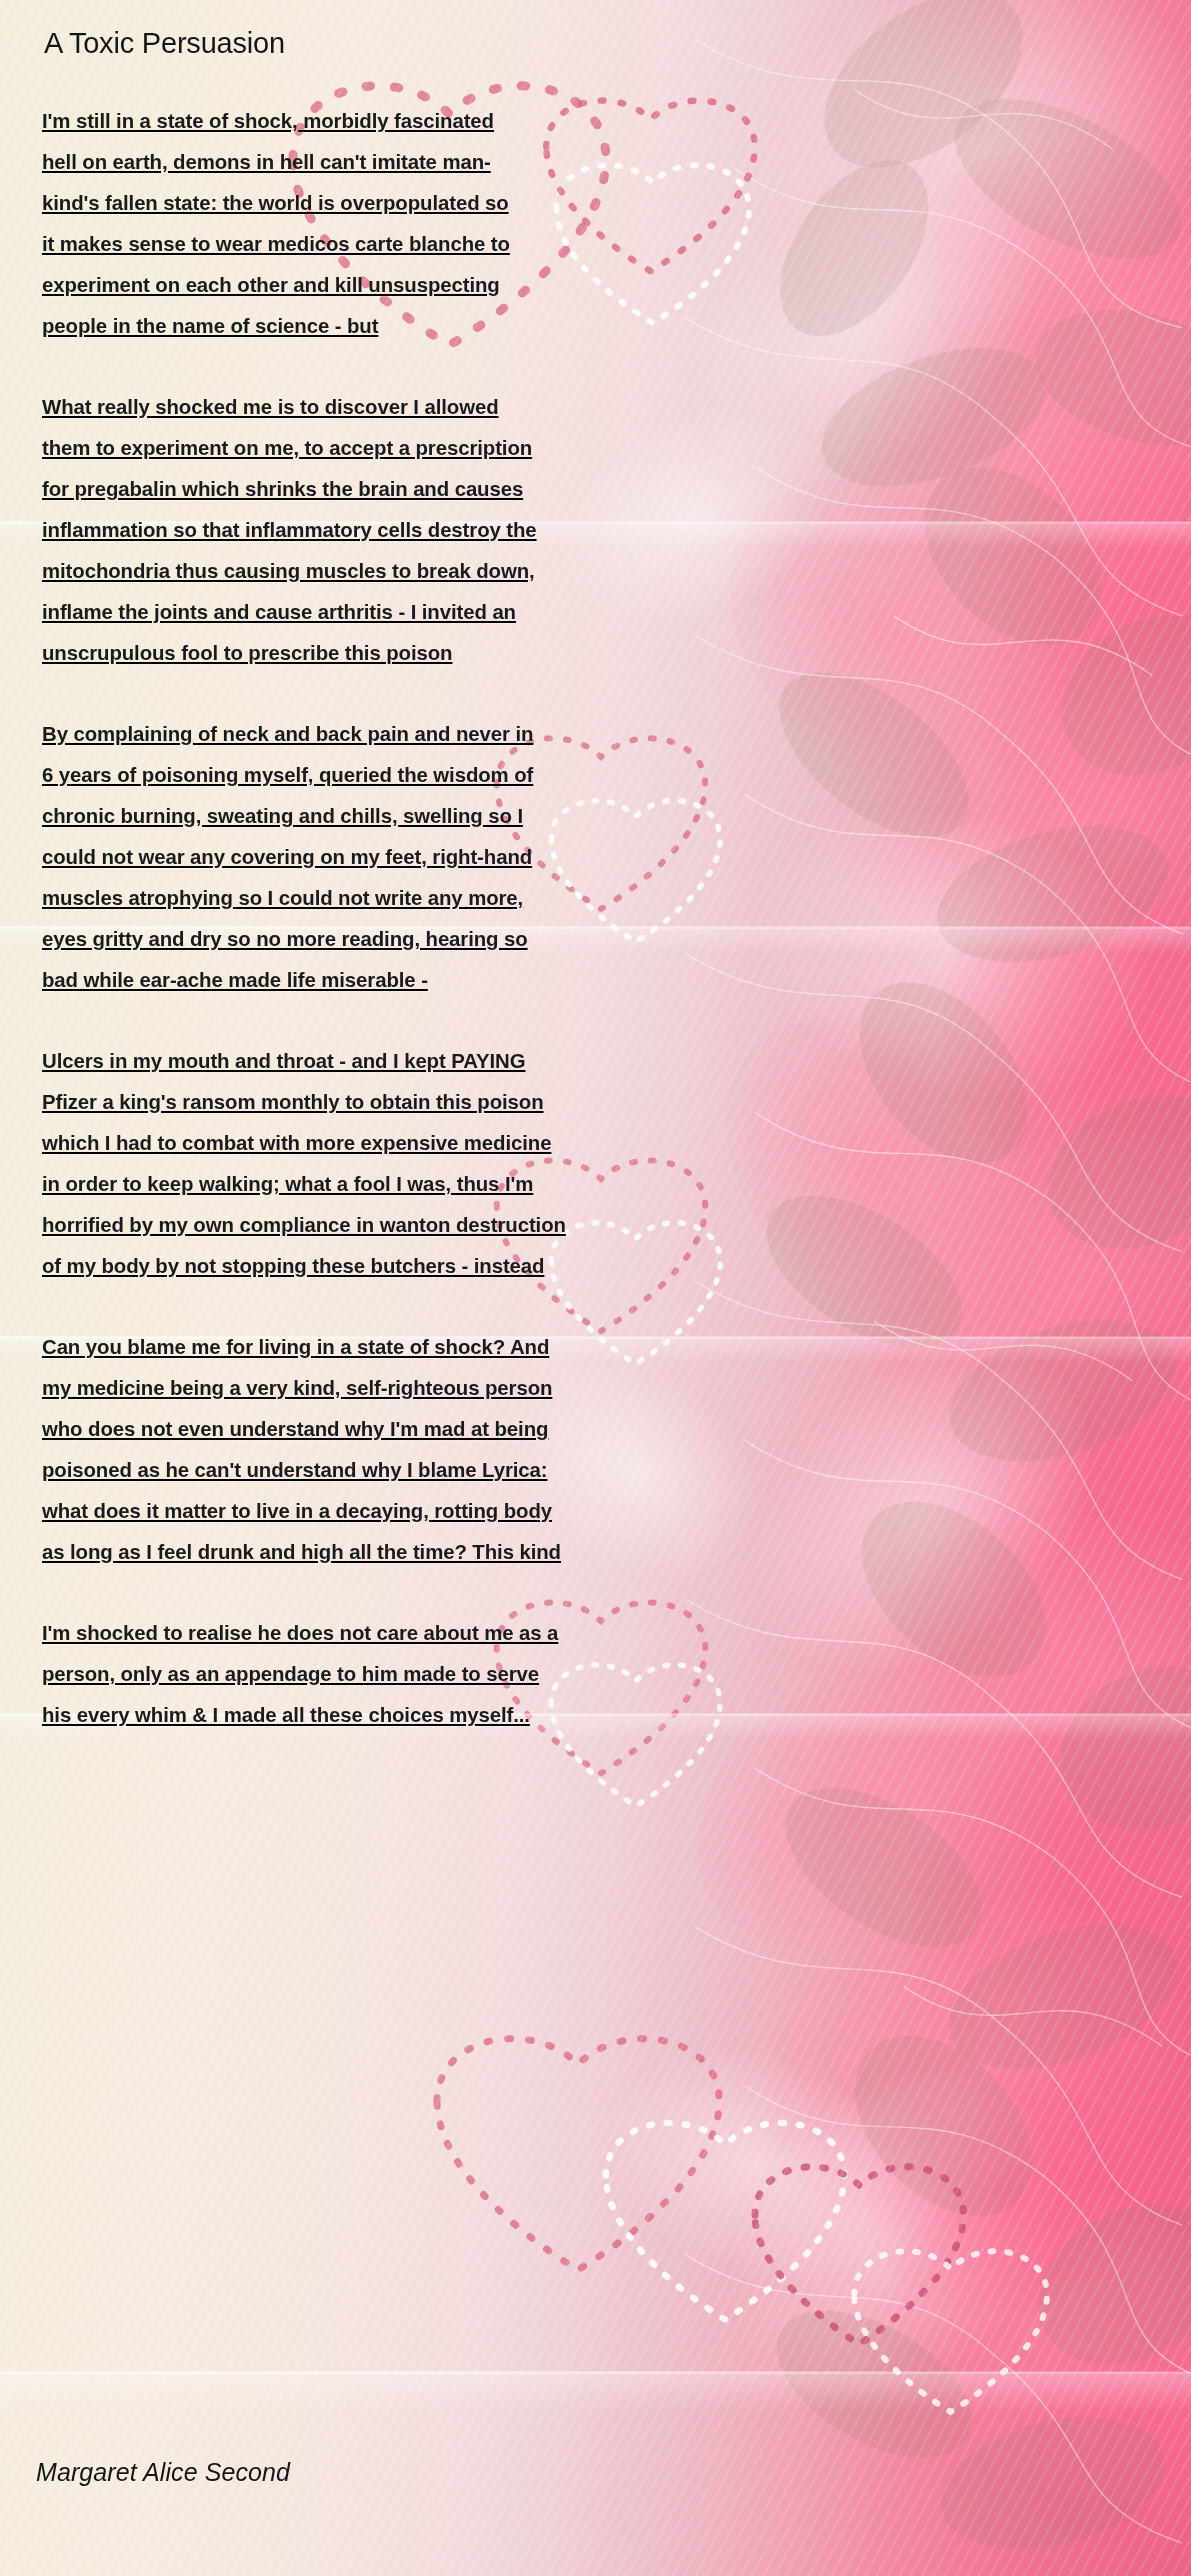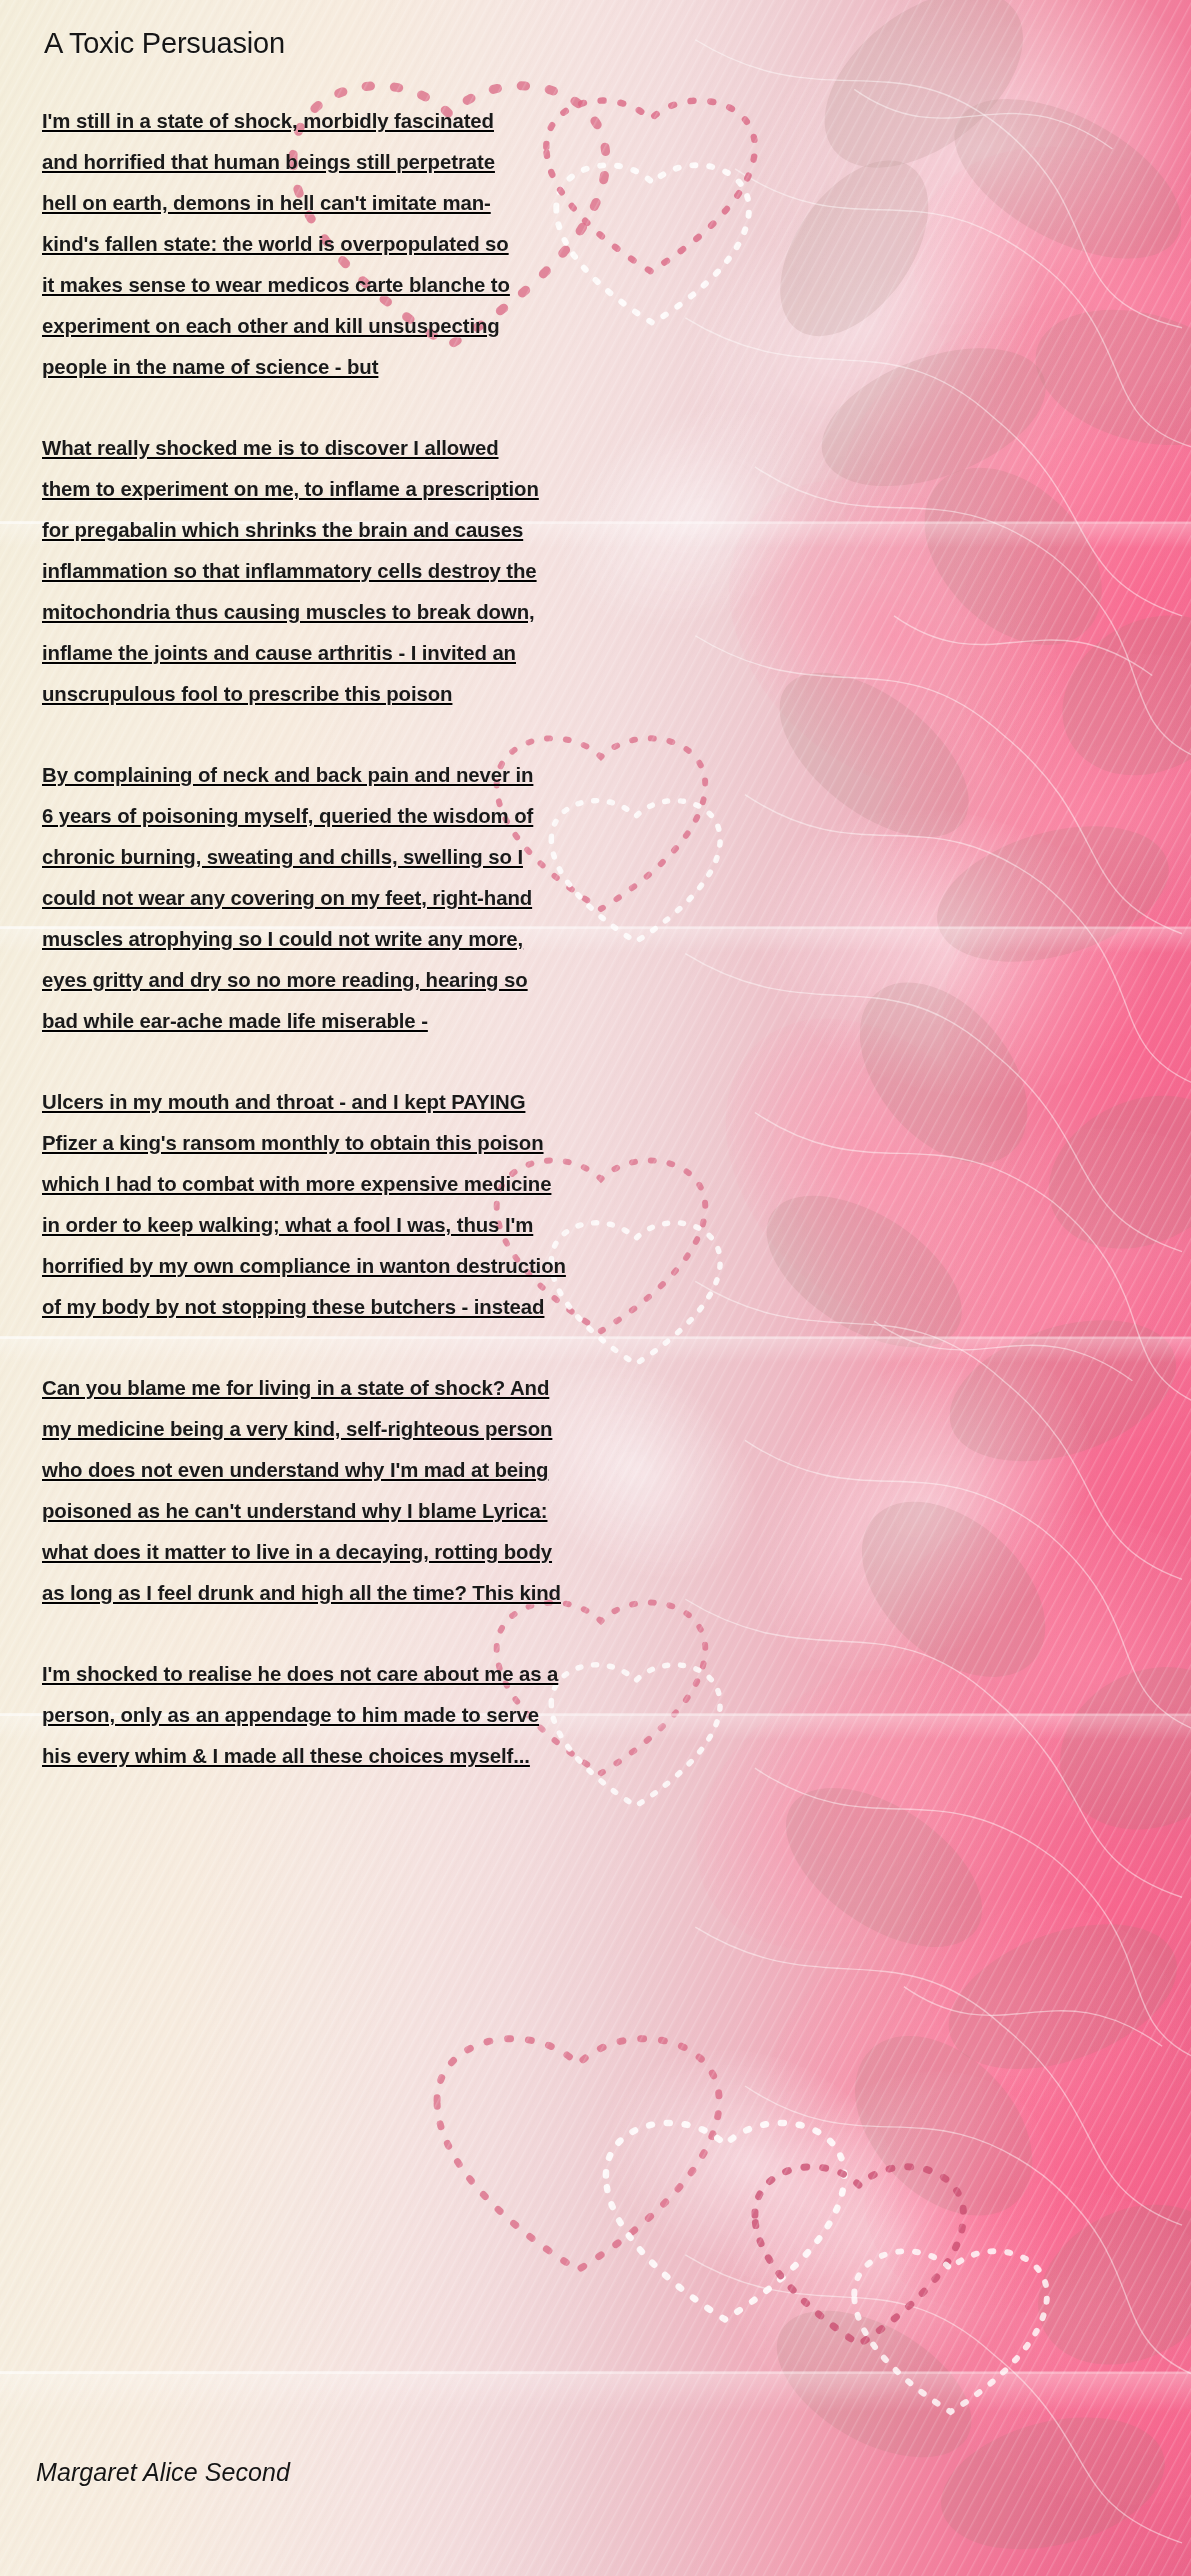--- a/index.html
+++ b/index.html
@@ -294,31 +294,30 @@
   <div class="band-wash" style="top:2372px; height:40px;"></div>
 
   <div class="content">
 
     <h1 class="poem-title">A Toxic Persuasion</h1>
 
     <div class="stanzas">
 
       <div class="stanza">
         <div class="verse-line">I'm still in a state of shock, morbidly fascinated</div>
-        <div class="verse-line">and horrified that human beings still perpetrate</div>
         <div class="verse-line">hell on earth, demons in hell can't imitate man-</div>
         <div class="verse-line">kind's fallen state: the world is overpopulated so</div>
         <div class="verse-line">it makes sense to wear medicos carte blanche to</div>
         <div class="verse-line">experiment on each other and kill unsuspecting</div>
         <div class="verse-line">people in the name of science - but</div>
       </div>
 
       <div class="stanza">
         <div class="verse-line">What really shocked me is to discover I allowed</div>
-        <div class="verse-line">them to experiment on me, to inflame a prescription</div>
+        <div class="verse-line">them to experiment on me, to accept a prescription</div>
         <div class="verse-line">for pregabalin which shrinks the brain and causes</div>
         <div class="verse-line">inflammation so that inflammatory cells destroy the</div>
         <div class="verse-line">mitochondria thus causing muscles to break down,</div>
         <div class="verse-line">inflame the joints and cause arthritis - I invited an</div>
         <div class="verse-line">unscrupulous fool to prescribe this poison</div>
       </div>
 
       <div class="stanza">
         <div class="verse-line">By complaining of neck and back pain and never in</div>
         <div class="verse-line">6 years of poisoning myself, queried the wisdom of</div>

